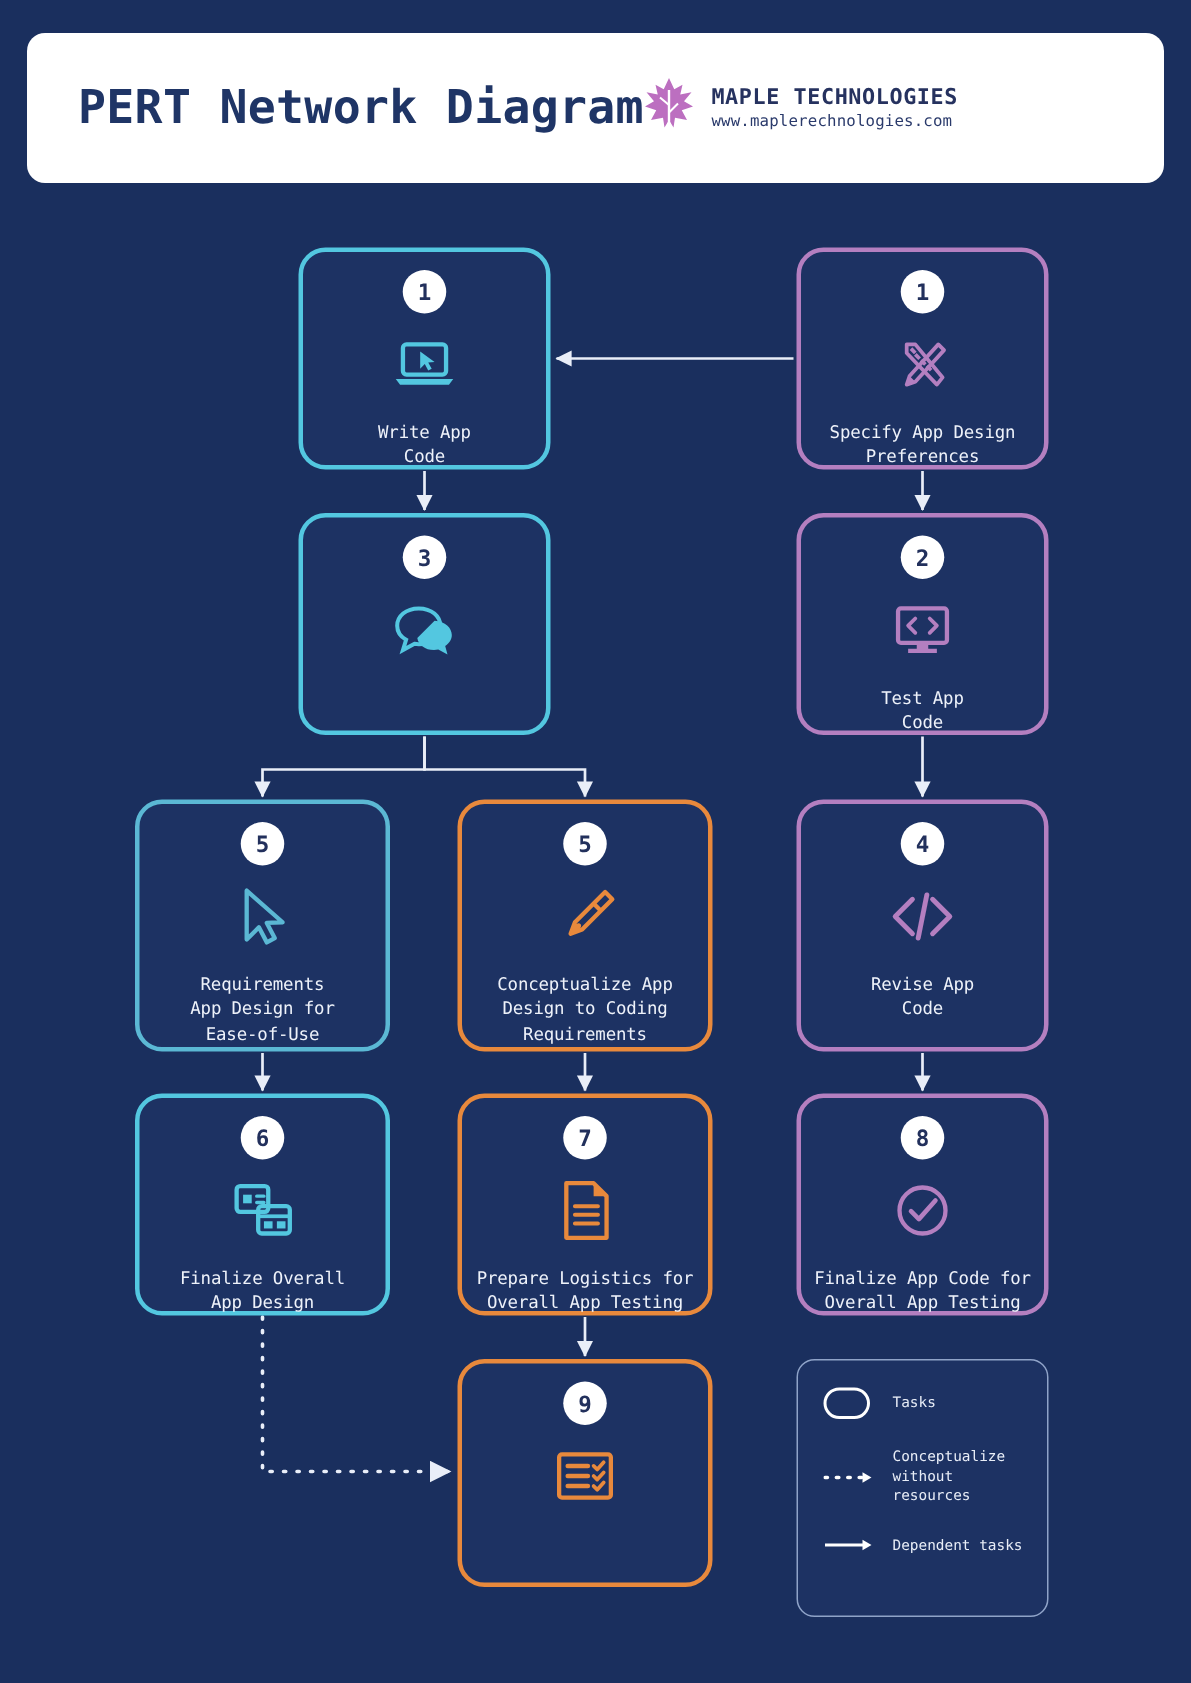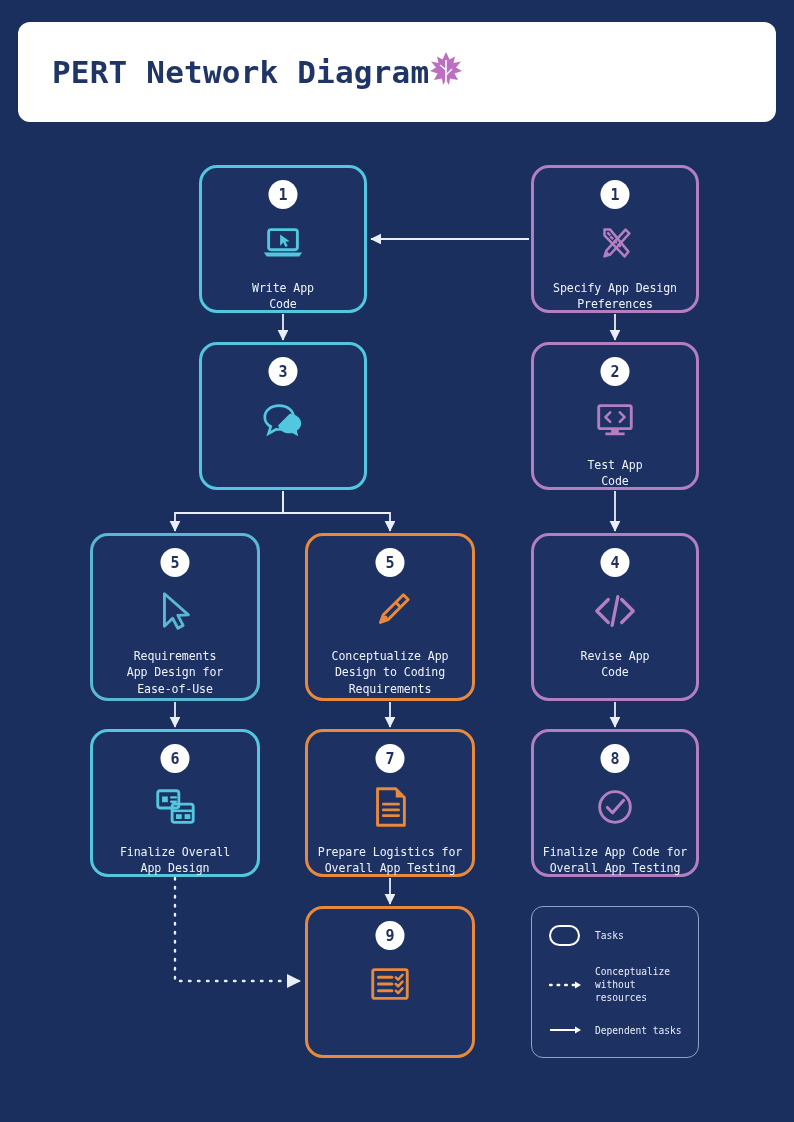--- a/index.html
+++ b/index.html
@@ -117,21 +117,21 @@
     padding: 0 7px;
     white-space: pre-line;
   }
 
   
   .legend {
     position: absolute;
     left: 531px;
     top: 906px;
     width: 168px;
-    height: 152px;
+    height: 172px;
     background: #1d3263;
     border: 1.5px solid #8fa3c8;
     border-radius: 12px;
     padding: 18px 14px 0 17px;
     z-index: 3;
   }
   .legend-row {
     display: flex;
     align-items: center;
     gap: 12px;
@@ -163,20 +163,24 @@
 <div class="header">
   <div class="header-title">PERT Network Diagram</div>
   <div class="brand">
     <span>
       <svg width="34" height="38" viewBox="0 0 34 38">
         <path d="M17 1 L20.5 8.5 L26 5.5 L24.5 12 L32 10.5 L27 16.5 L33 20 L25.5 22.5 L29 29 L21 27.5 L20 34 L17 29 L14 34 L13 27.5 L5 29 L8.5 22.5 L1 20 L7 16.5 L2 10.5 L9.5 12 L8 5.5 L13.5 8.5 Z" fill="#bc6fc0"></path>
         <path d="M17 9 L17 36" stroke="#ffffff" stroke-width="1.6" fill="none"></path>
         <path d="M17 19 L11 14 M17 24 L23 18" stroke="#ffffff" stroke-width="1.4" fill="none"></path>
       </svg>
     </span>
+    <div class="brand-text">
+      <div class="brand-name">MAPLE TECHNOLOGIES</div>
+      <div class="brand-url">www.maplerechnologies.com</div>
+    </div>
   </div>
 </div>
 
 <div class="canvas">
 <svg class="edges" viewBox="0 0 794 1122">
   <defs>
     <marker id="ah" markerWidth="7" markerHeight="7" refX="5.6" refY="3" orient="auto">
       <path d="M0,0 L6,3 L0,6 Z" fill="#e9eef8"></path>
     </marker>
   </defs>

